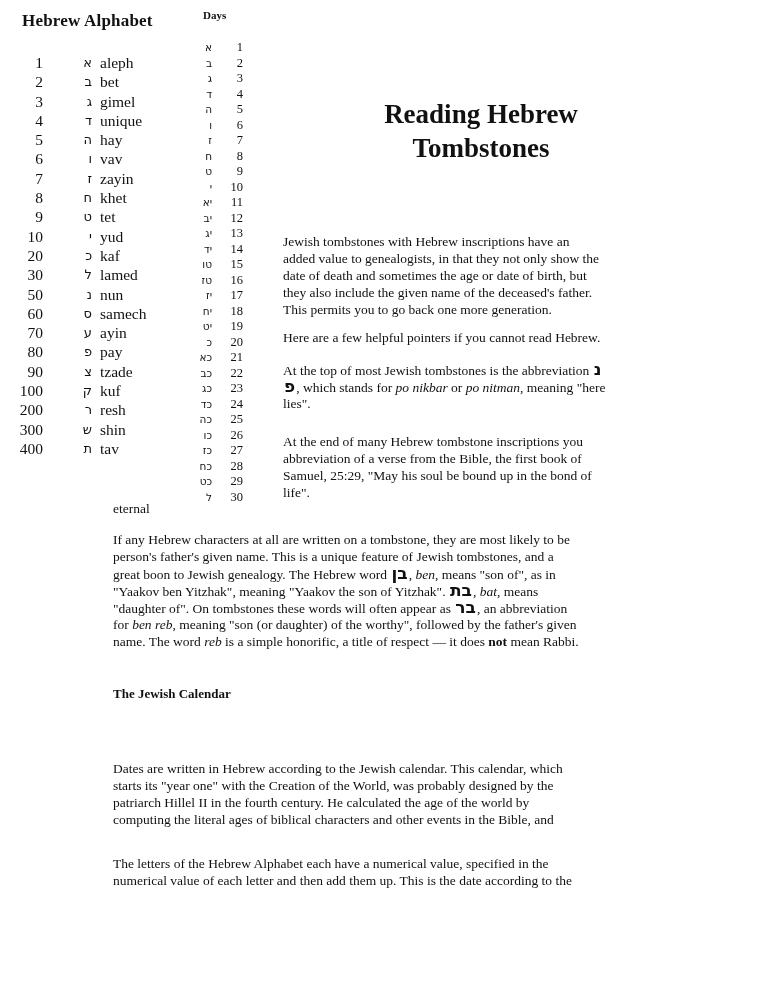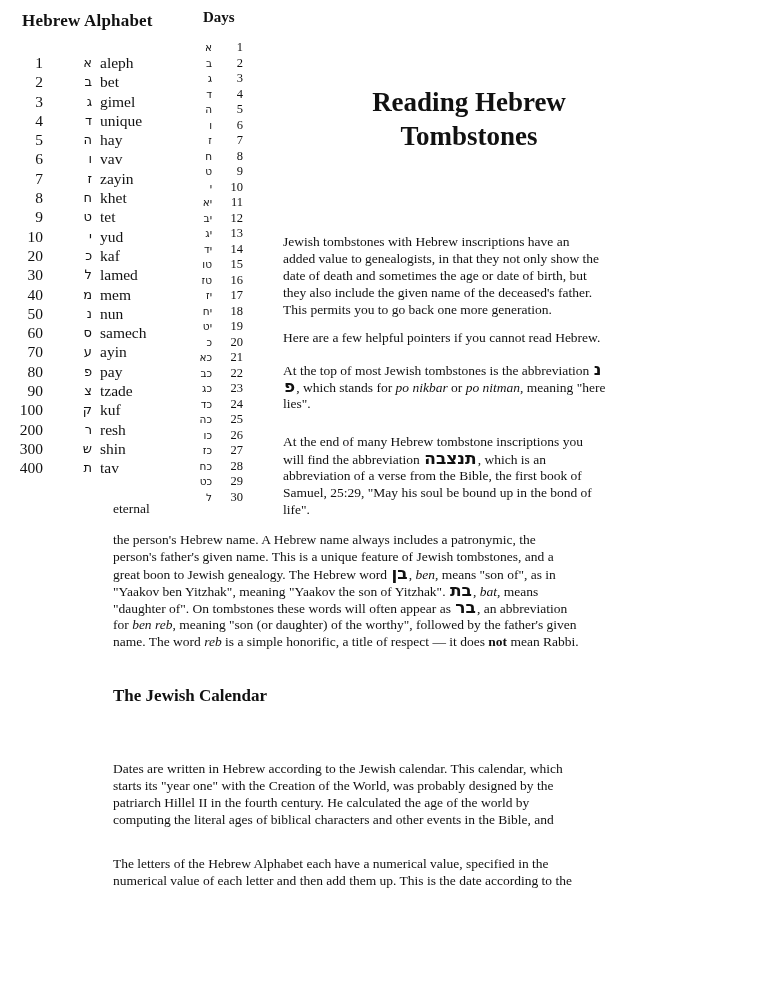--- a/index.html
+++ b/index.html
@@ -5,21 +5,21 @@
   html,body { margin:0; padding:0; background:#ffffff; }
   .page {
     position:relative; width:768px; height:994px; background:#ffffff;
     font-family:"Liberation Serif", "DejaVu Serif", serif; color:#111;
     overflow:hidden;
   }
   .abs { position:absolute; }
 
   
   .chart-title { left:22px; top:11px; font-weight:bold; font-size:17px; letter-spacing:0.2px; }
-  .days-title  { left:203px; top:9px;  font-weight:bold; font-size:15px; }
+  .days-title  { left:203px; top:9px;  font-weight:bold; font-size:11px; }
 
   .alpha { left:18px; top:53px; width:220px; }
   .arow  { display:flex; height:19.3px; line-height:19.3px; font-size:15.5px; }
   .arow .num { width:25px; text-align:right; }
   .arow .let { width:57px; text-align:right; padding-right:8px; box-sizing:border-box;
                font-family:"DejaVu Sans", sans-serif; font-size:13px; }
   .arow .nm  { text-align:right; }
 
   .daystbl { left:160px; top:40px; width:85px; }
   .drow { display:flex; height:15.5px; line-height:15.5px; }
@@ -36,21 +36,21 @@
   .para .line { height:17px; line-height:17px; white-space:nowrap; }
   .s-i { font-style:italic;margin-top:44px; }
   .s-b { font-weight:bold;margin-top:23px; }
   .s-h { font-weight:bold; font-size:17px; font-family:"DejaVu Sans", sans-serif; margin:0 1px; }
 
   .p1 { left:283px; top:233px; }
   .p2 { left:283px; top:329px; }
   .p3 { left:283px; top:361px; }
   .p4 { left:283px; top:433px; }
   .p5 { left:113px; top:531px; }
-  .sec-head { left:113px; top:686px; font-size:17px; font-weight:bold; }
+  .sec-head { left:113px; top:686px; font-size:13px; font-weight:bold; }
   .p6 { left:113px; top:760px; }
   .p7 { left:113px; top:855px; }
 </style>
 </head>
 <body>
 
 <div class="page">
 
   <div class="abs chart-title">Hebrew Alphabet</div>
   <div class="abs days-title">Days</div>
@@ -110,25 +110,20 @@
         <span class="num">20</span>
         <span class="let">כ</span>
         <span class="nm">kaf</span>
       </div>
       <div class="arow">
         <span class="num">30</span>
         <span class="let">ל</span>
         <span class="nm">lamed</span>
       </div>
       <div class="arow">
-        <span class="num">40</span>
-        <span class="let">מ</span>
-        <span class="nm">mem</span>
-      </div>
-      <div class="arow">
         <span class="num">50</span>
         <span class="let">נ</span>
         <span class="nm">nun</span>
       </div>
       <div class="arow">
         <span class="num">60</span>
         <span class="let">ס</span>
         <span class="nm">samech</span>
       </div>
       <div class="arow">
@@ -285,21 +280,21 @@
         <span class="dnum">29</span>
       </div>
       <div class="drow">
         <span class="dlet">ל</span>
         <span class="dnum">30</span>
       </div>
     </div>
 
   <div class="abs footnote">eternal</div>
 
-  <h1 class="abs doc-title" style="margin:1px;">
+  <h1 class="abs doc-title" style="margin:13px;">
     <span>Reading Hebrew</span><br>
     <span>Tombstones</span>
   </h1>
 
   <div class="abs para p1">
       <div class="line"><span>Jewish tombstones with Hebrew inscriptions have an</span></div>
       <div class="line"><span>added value to genealogists, in that they not only show the</span></div>
       <div class="line"><span>date of death and sometimes the age or date of birth, but</span></div>
       <div class="line"><span>they also include the given name of the deceased's father.</span></div>
       <div class="line"><span>This permits you to go back one more generation.</span></div>
@@ -307,28 +302,27 @@
   <div class="abs para p2">
       <div class="line"><span>Here are a few helpful pointers if you cannot read Hebrew.</span></div>
     </div>
   <div class="abs para p3">
       <div class="line"><span>At the top of most Jewish tombstones is the abbreviation </span><span class="s-h">נ</span></div>
       <div class="line"><span class="s-h">פ</span><span>, which stands for </span><span class="s-i">po nikbar</span><span> or </span><span class="s-i">po nitman</span><span>, meaning "here</span></div>
       <div class="line"><span>lies".</span></div>
     </div>
   <div class="abs para p4">
       <div class="line"><span>At the end of many Hebrew tombstone inscriptions you</span></div>
-      <div class="line"><span>will find the abbreviation </span><span class="s-h">תנצבה</span><span>, which is an</span></div>
       <div class="line"><span>abbreviation of a verse from the Bible, the first book of</span></div>
       <div class="line"><span>Samuel, 25:29, "May his soul be bound up in the bond of</span></div>
       <div class="line"><span>life".</span></div>
     </div>
 
   <div class="abs para p5">
-      <div class="line"><span>the person's Hebrew name. A Hebrew name always includes a patronymic, the</span></div>
+      <div class="line"><span>If any Hebrew characters at all are written on a tombstone, they are most likely to be</span></div>
       <div class="line"><span>person's father's given name. This is a unique feature of Jewish tombstones, and a</span></div>
       <div class="line"><span>great boon to Jewish genealogy. The Hebrew word </span><span class="s-h">בן</span><span>, </span><span class="s-i">ben</span><span>, means "son of", as in</span></div>
       <div class="line"><span>"Yaakov ben Yitzhak", meaning "Yaakov the son of Yitzhak". </span><span class="s-h">בת</span><span>, </span><span class="s-i">bat</span><span>, means</span></div>
       <div class="line"><span>"daughter of". On tombstones these words will often appear as </span><span class="s-h">בר</span><span>, an abbreviation</span></div>
       <div class="line"><span>for </span><span class="s-i">ben reb</span><span>, meaning "son (or daughter) of the worthy", followed by the father's given</span></div>
       <div class="line"><span>name. The word </span><span class="s-i">reb</span><span> is a simple honorific, a title of respect — it does </span><span class="s-b">not</span><span> mean Rabbi.</span></div>
     </div>
 
   <h2 class="abs sec-head" style="margin:0;">The Jewish Calendar</h2>
 

